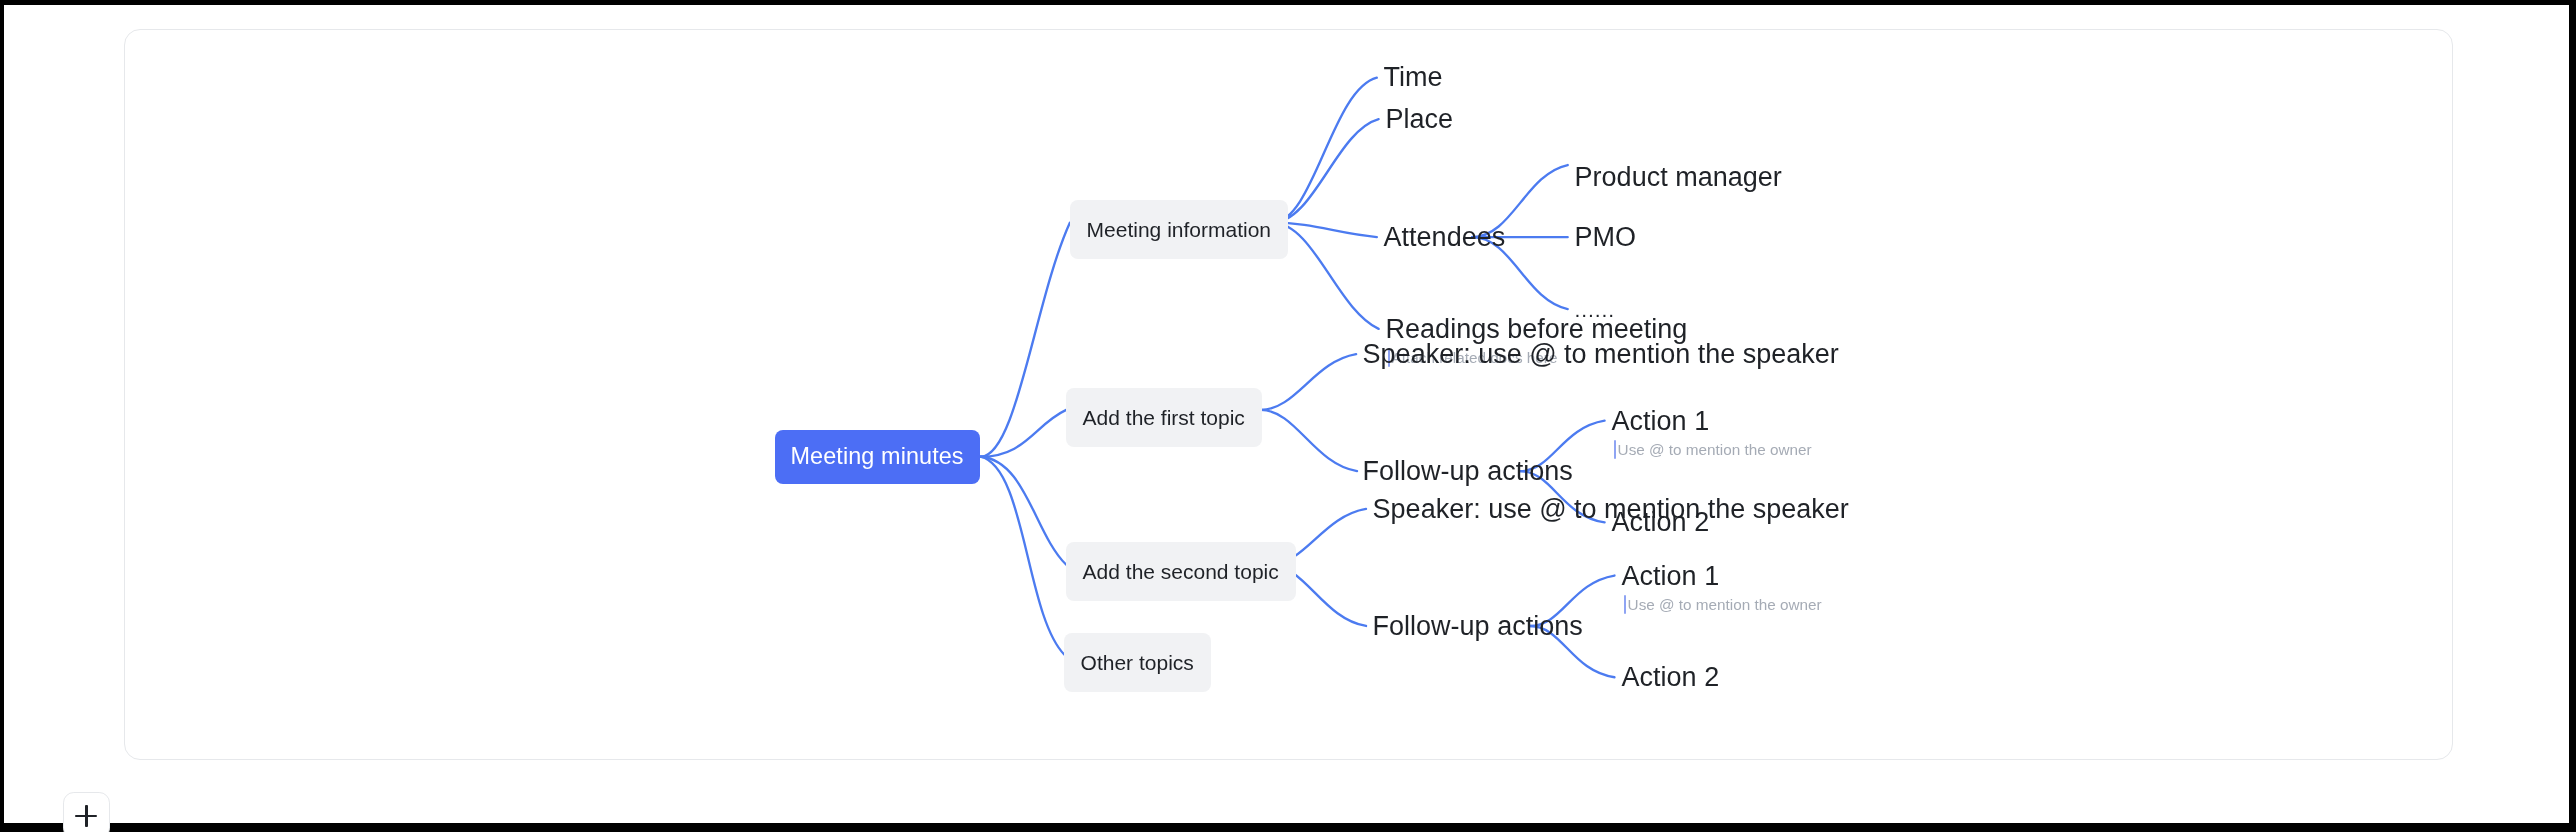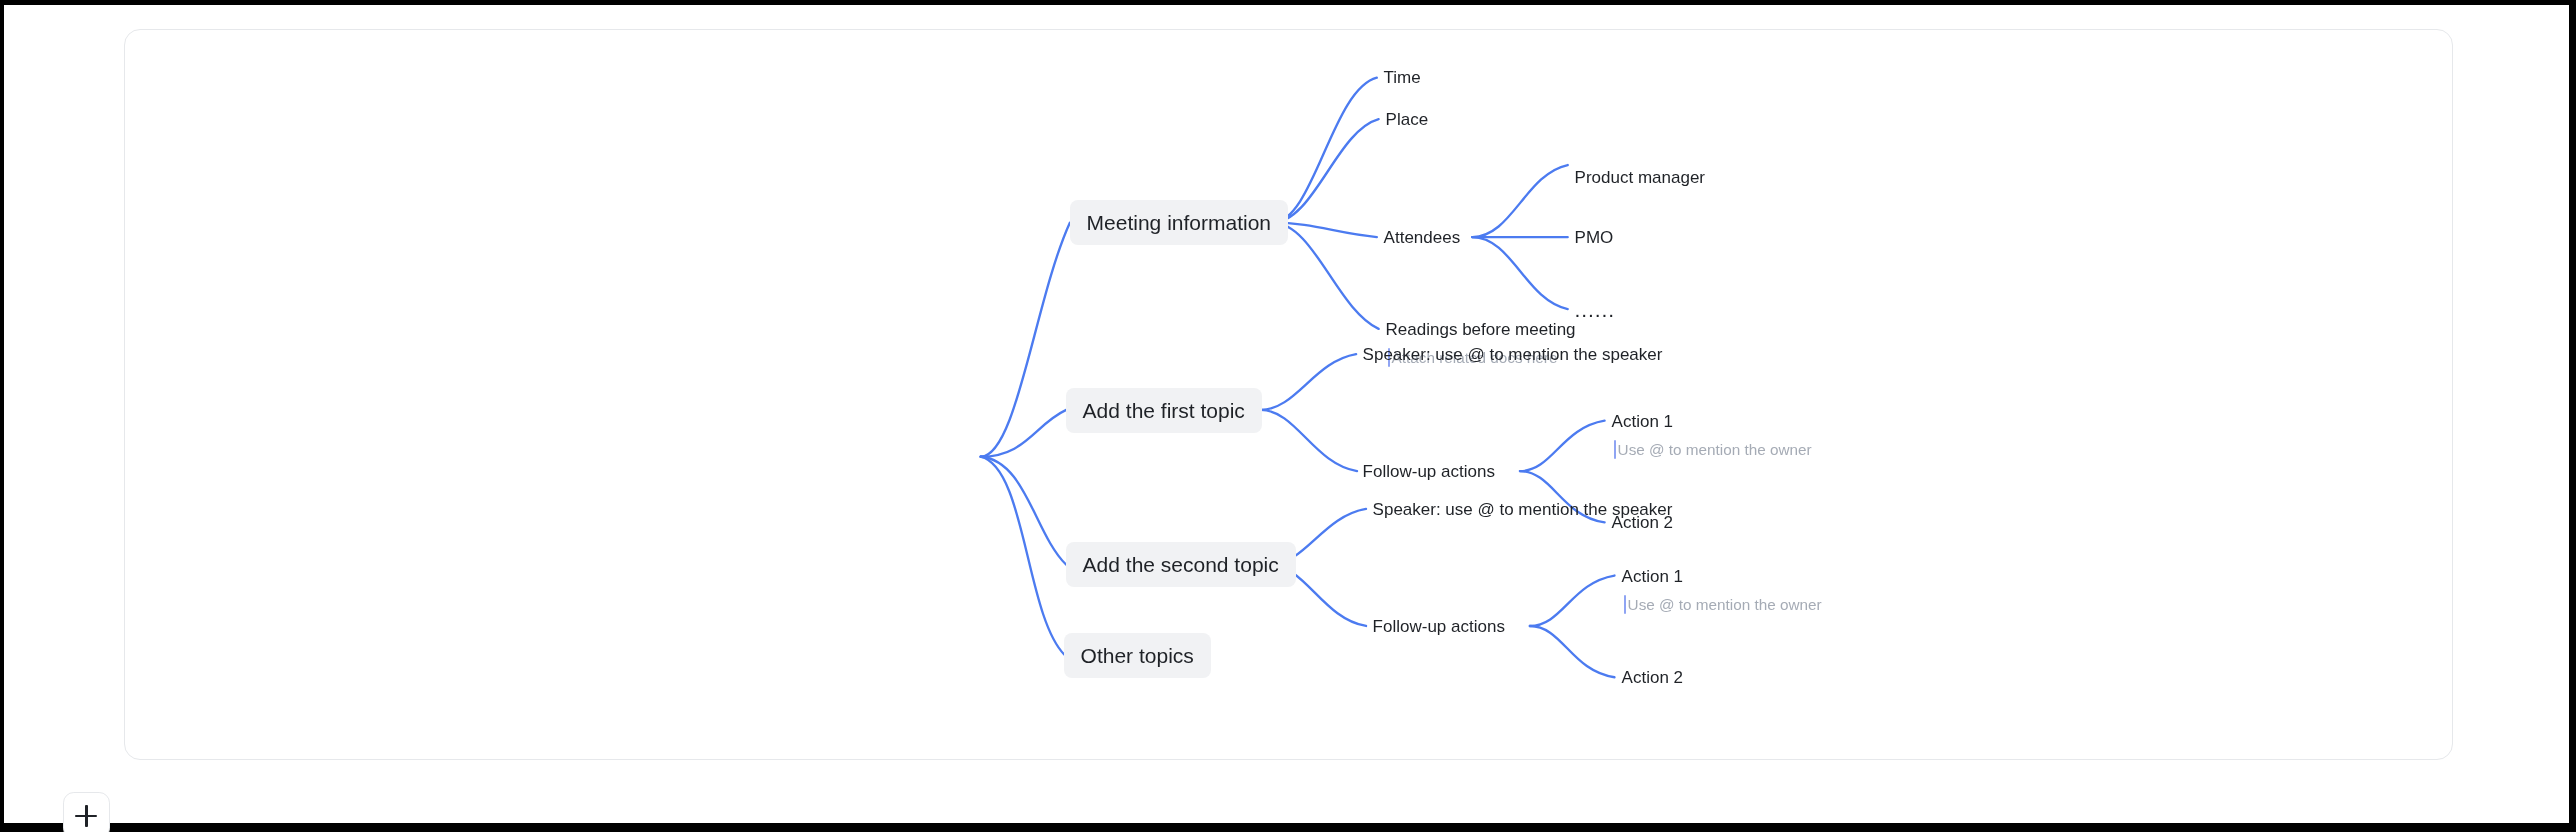--- a/index.html
+++ b/index.html
@@ -75,26 +75,26 @@
   .node-chip {
     background: #f1f2f4;
     color: #1f2227;
     border-radius: 8px;
     font-size: 21px;
     line-height: 1;
     display: flex;
     align-items: center;
     justify-content: center;
     padding: 0 17px;
-    height: 45px;
+    height: 59px;
   }
 
   .node-plain {
     color: #1f2227;
-    font-size: 17px;
+    font-size: 27px;
     line-height: 1;
     display: flex;
     align-items: center;
     height: 31px;
   }
 
   .node-dots {
     color: #1f2227;
     font-size: 21px;
     line-height: 1;
@@ -198,20 +198,21 @@
         <path d="M 1549 490 C 1585 490, 1595 442, 1643 434"></path>
         <path d="M 1549 490 C 1585 490, 1595 540, 1643 547"></path>
 
         <path d="M 1271 594 C 1310 594, 1330 540, 1378 532"></path>
         <path d="M 1271 594 C 1310 594, 1330 654, 1378 662"></path>
 
         <path d="M 1560 662 C 1596 662, 1606 614, 1654 606"></path>
         <path d="M 1560 662 C 1596 662, 1606 712, 1654 719"></path>
       </svg>
 
+      <div class="node node-root" style="left:650px; top:400px; width:205px; height:54px;">Meeting minutes</div>
 
       <div class="node node-chip" style="left:945px; top:170px;">Meeting information</div>
 
       <div class="node node-plain" style="left:1259px; top:32px;">Time</div>
 
       <div class="node node-plain" style="left:1261px; top:74px;">Place</div>
 
       <div class="node node-plain" style="left:1259px; top:192px;">Attendees</div>
 
       <div class="node node-plain" style="left:1450px; top:112px;margin-top:20px;">Product manager</div>

